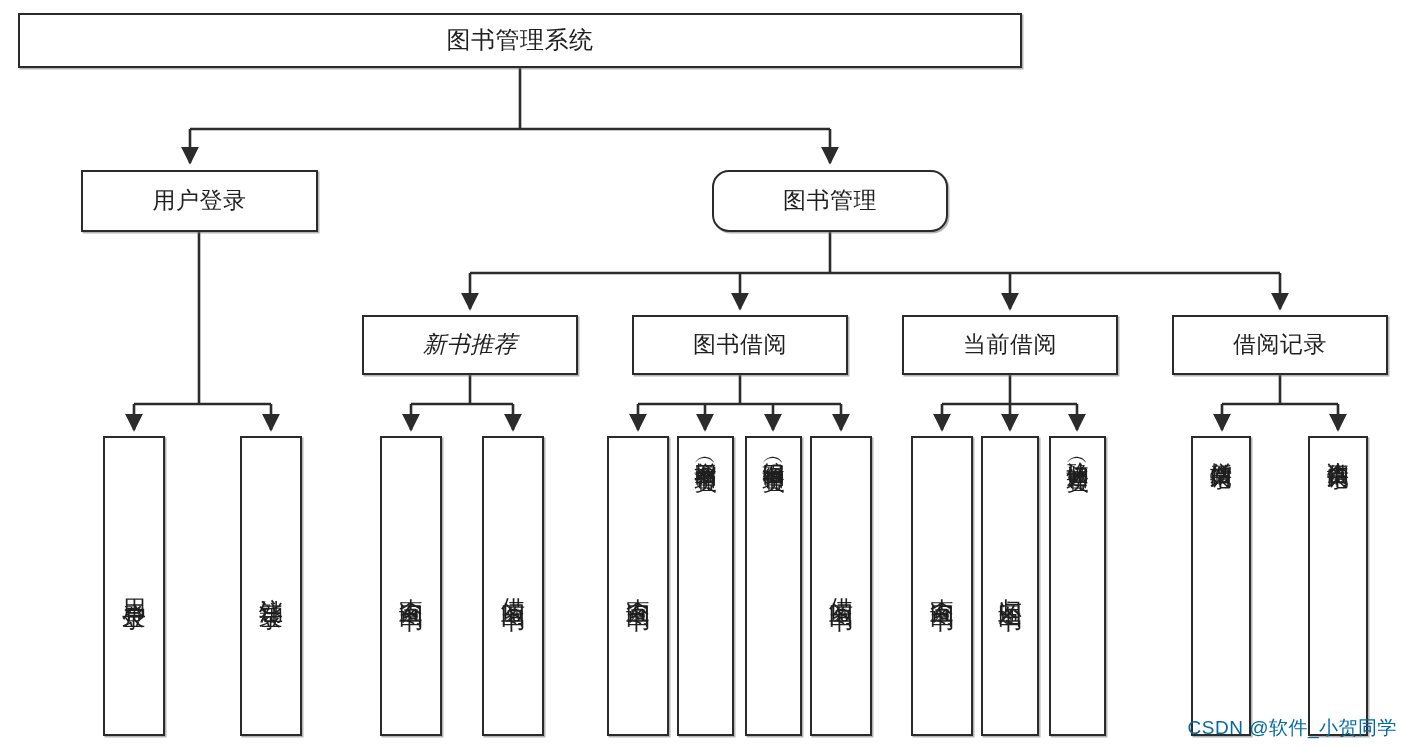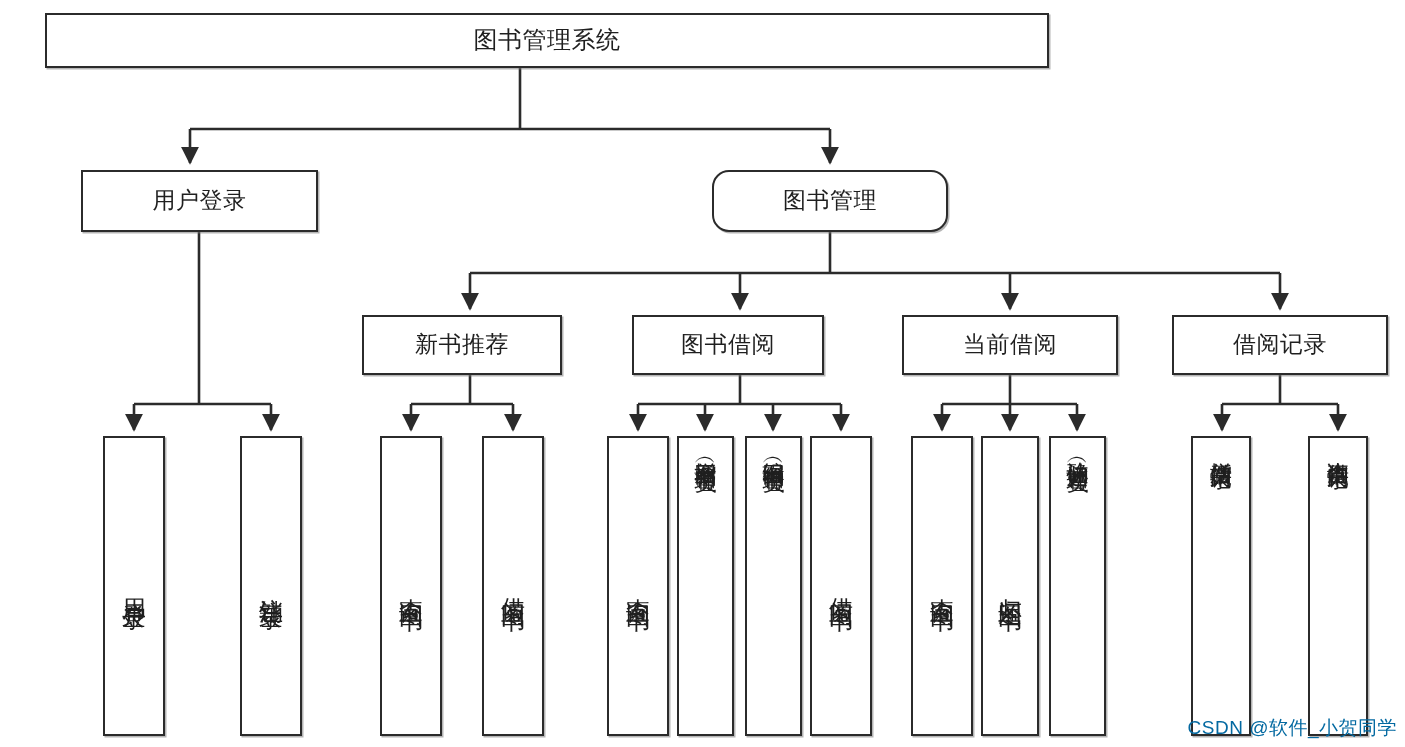--- a/index.html
+++ b/index.html
@@ -132,37 +132,37 @@
       <path d="M 1010 404 L 1010 430" marker-end="url(#arrow)"></path>
       <path d="M 1077 404 L 1077 430" marker-end="url(#arrow)"></path>
 
       <path d="M 1280 375 L 1280 404"></path>
       <path d="M 1222 404 L 1338 404"></path>
       <path d="M 1222 404 L 1222 430" marker-end="url(#arrow)"></path>
       <path d="M 1338 404 L 1338 430" marker-end="url(#arrow)"></path>
     </g>
   </svg>
 
-  <div class="node horiz root" style="left:18px; top:13px; width:1004px; height:55px;margin-left:27px;">
+  <div class="node horiz root" style="left:18px; top:13px; width:1004px; height:55px;">
     <span class="label">图书管理系统</span>
   </div>
 
   <div class="node horiz" style="left:81px; top:170px; width:237px; height:62px;">
     <span class="label">用户登录</span>
   </div>
 
   <div class="node horiz" style="left:712px; top:170px; width:236px; height:62px;border-radius:17px;">
     <span class="label">图书管理</span>
   </div>
 
-  <div class="node horiz" style="left:362px; top:315px; width:200px; height:60px;">
+  <div class="node horiz" style="left:362px; top:315px; width:216px; height:60px;font-style:italic;">
     <span class="label">新书推荐</span>
   </div>
 
-  <div class="node horiz" style="left:632px; top:315px; width:192px; height:60px;">
+  <div class="node horiz" style="left:632px; top:315px; width:216px; height:60px;">
     <span class="label">图书借阅</span>
   </div>
 
   <div class="node horiz" style="left:1172px; top:315px; width:216px; height:60px;">
     <span class="label">借阅记录</span>
   </div>
 
   <div class="node horiz" style="left:902px; top:315px; width:216px; height:60px;">
     <span class="label">当前借阅</span>
   </div>

